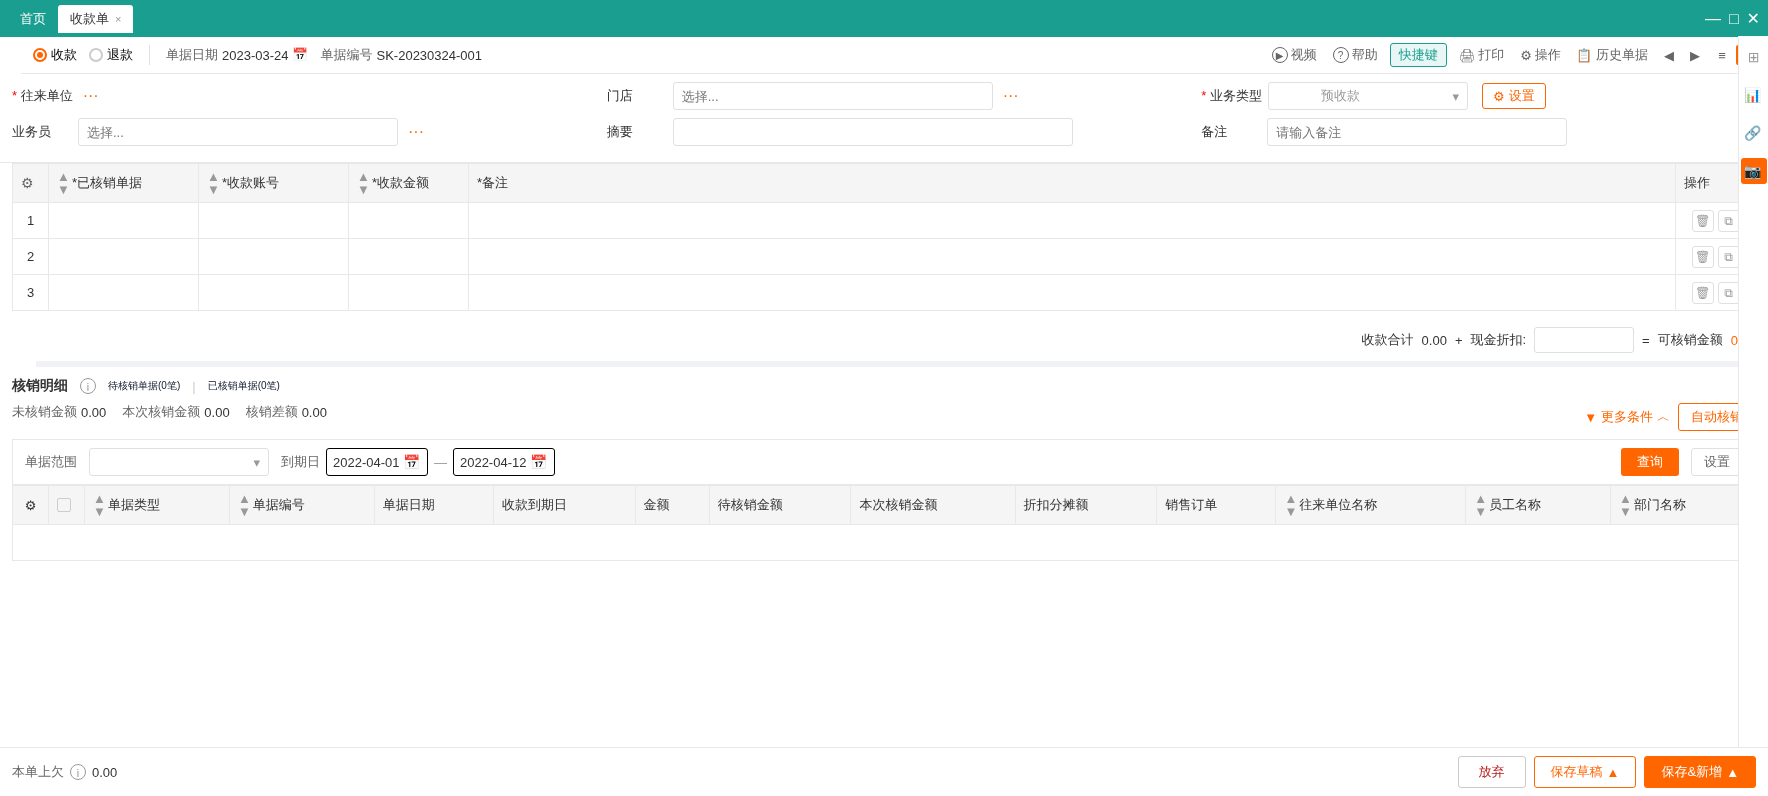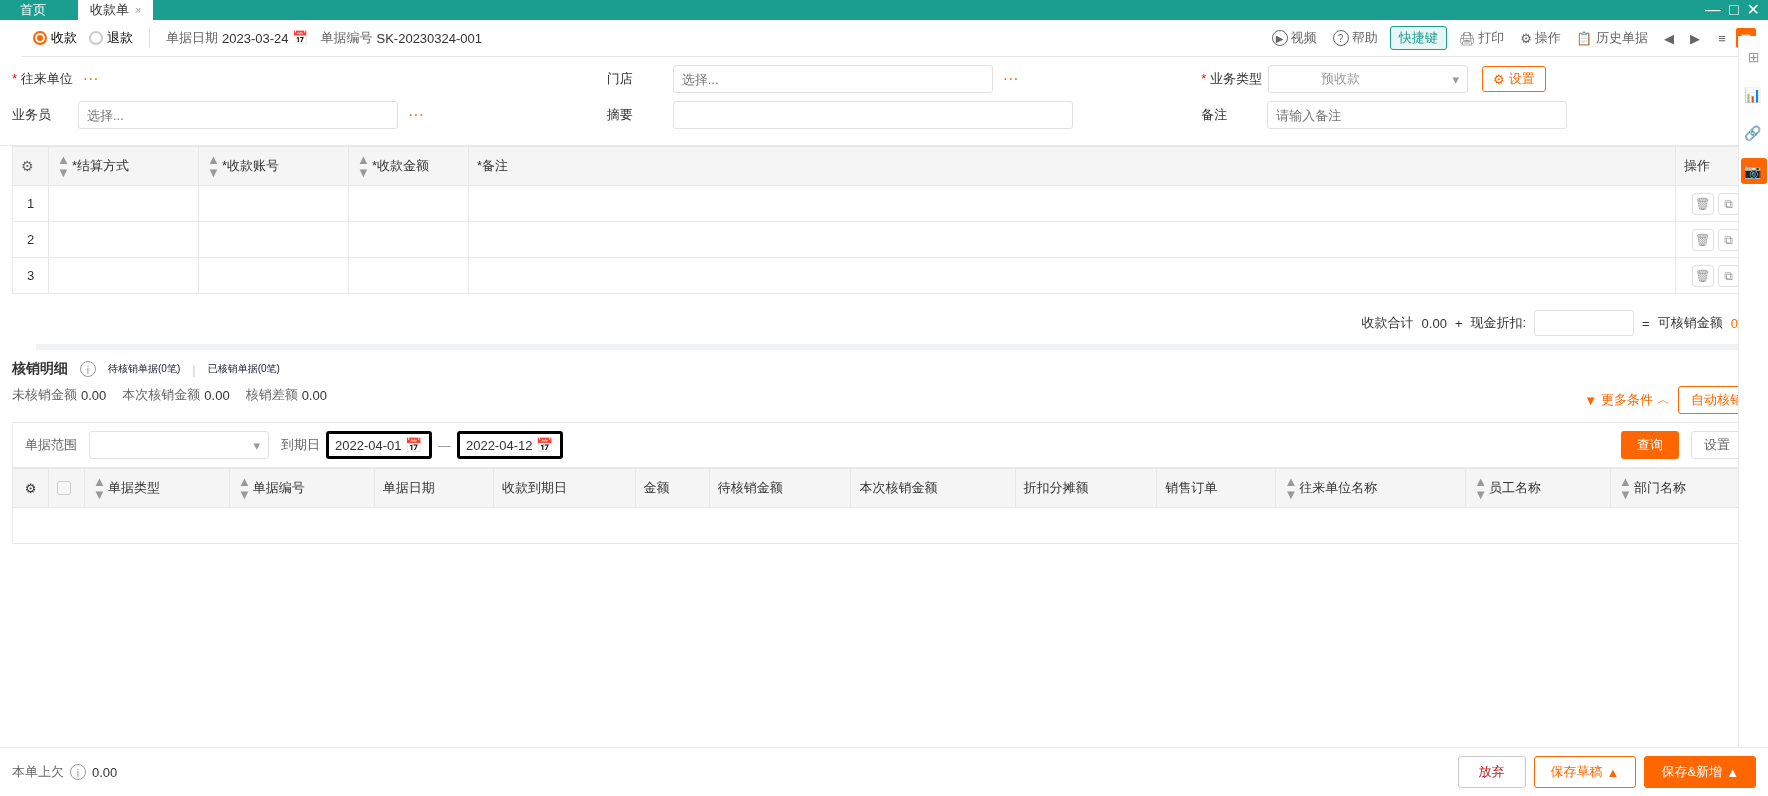--- a/index.html
+++ b/index.html
@@ -3,23 +3,23 @@
   <meta charset="utf-8">
   <style>
     * { box-sizing: border-box; margin: 0; padding: 0; font-family: 'Microsoft YaHei', Arial, sans-serif; font-size: 13px; }
     body { background: #f0f2f5; width: 1768px; min-height: 796px; overflow: hidden; }
 
     
     .tab-bar {
       display: flex;
       align-items: center;
       background: #1a9e8f;
-      height: 20px;
+      height: 37px;
       padding: 0 8px;
-      gap: 20px;
+      gap: 0;
     }
     .tab-item {
       display: flex;
       align-items: center;
       padding: 0 12px;
       height: 28px;
       border-radius: 3px 3px 0 0;
       cursor: pointer;
       color: #fff;
       font-size: 13px;
@@ -393,21 +393,21 @@
     }
     .filter-select-text { flex: 1; color: #999; font-size: 13px; }
     .filter-date-range {
       display: flex;
       align-items: center;
       gap: 6px;
     }
     .date-input-wrap {
       display: flex;
       align-items: center;
-      border: 3px solid #000000;
+      border: 1px solid #000000;
       border-radius: 3px;
       height: 28px;
       padding: 8px 6px;
       background: #fff;
       gap: 4px;
     }
     .date-val { color: #333; font-size: 13px; }
     .cal-icon { color: #999; font-size: 14px; cursor: pointer; }
     .query-btn {
       background: #f60;
@@ -696,21 +696,21 @@
     <table class="data-table">
       <thead>
         <tr>
           <th class="col-settings"><span class="gear-icon">⚙</span></th>
           <th class="col-settle">
             <div class="th-sort">
               <div class="sort-arrows">
                   <span>▲</span>
                   <span>▼</span>
                 </div>
-              <span>*结算方式</span>
+              <span>*已核销单据</span>
             </div>
           </th>
           <th class="col-account">
             <div class="th-sort">
               <div class="sort-arrows">
                   <span>▲</span>
                   <span>▼</span>
                 </div>
               <span>*收款账号</span>
             </div>

